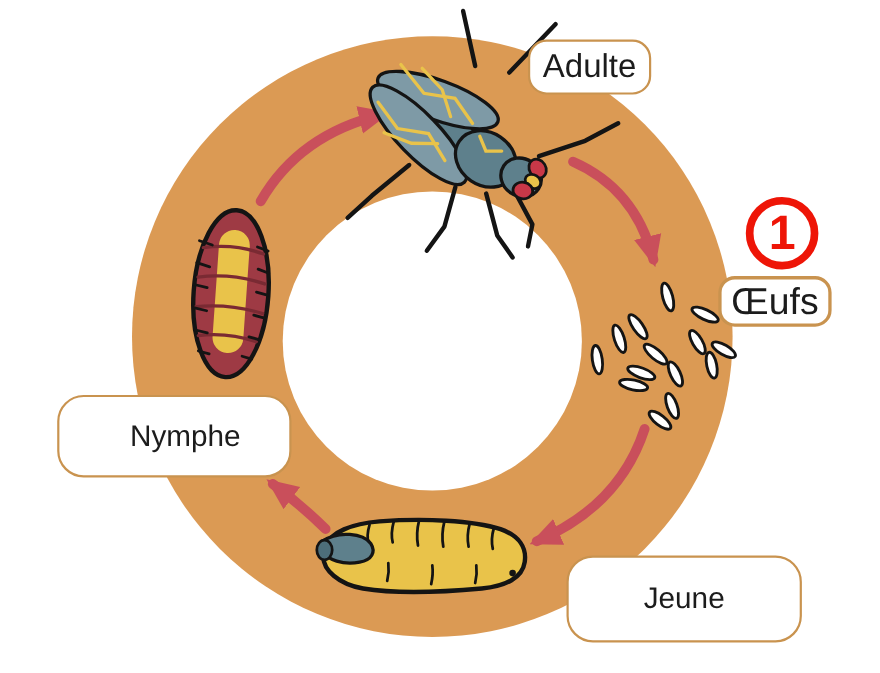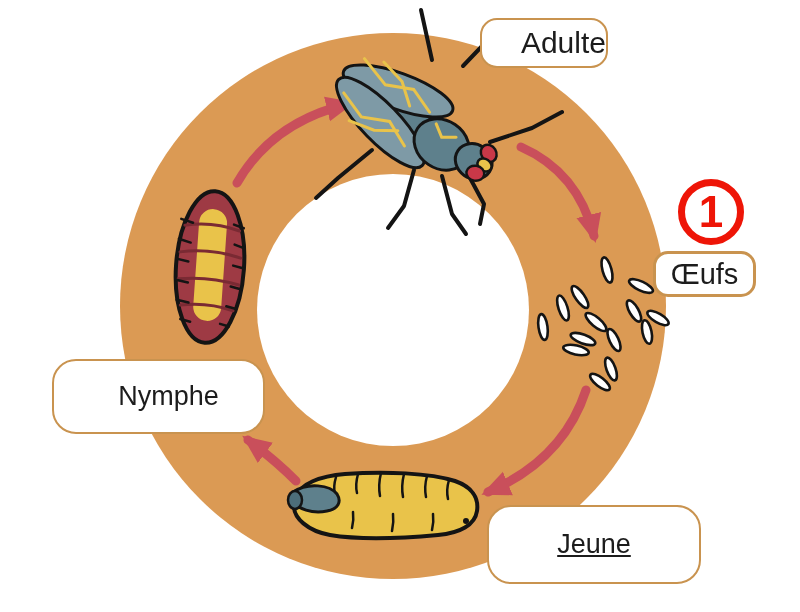--- a/index.html
+++ b/index.html
@@ -27,24 +27,24 @@
   .maroon{fill:var(--pupa-maroon);}
   .band{fill:none;stroke:var(--pupa-band);stroke-width:3;stroke-linecap:round;}
   .darkcap{fill:var(--fly-body-dark);}
 
   
   .label{position:absolute;background:#ffffff;border:2.5px solid var(--label-border);
          display:flex;flex-direction:column;align-items:center;justify-content:center;
          color:var(--text);box-sizing:border-box;text-align:center;line-height:1.18;
          font-weight:500;}
   .label span{display:block;white-space:nowrap;}
-  #label-adulte {left:480px;top:18px;width:128px;height:50px;border-radius:17px;font-size:30px;align-items:flex-end;}
-  #label-oeufs  {left:653px;top:251px;width:103px;height:46px;border-radius:15px;font-size:29px;border-width:3px;}
+  #label-adulte {left:480px;top:36px;width:112px;height:50px;border-radius:17px;font-size:30px;}
+  #label-oeufs  {left:653px;top:251px;width:103px;height:46px;border-radius:15px;font-size:34px;border-width:3px;}
   #label-nymphe {left:52px;top:359px;width:213px;height:75px;border-radius:24px;font-size:27px;padding-left:20px;}
-  #label-jeune  {left:487px;top:505px;width:214px;height:79px;border-radius:24px;font-size:27px;text-decoration:underline;}
+  #label-jeune  {left:515px;top:505px;width:214px;height:79px;border-radius:24px;font-size:27px;}
 
   
   #step-marker{position:absolute;left:678px;top:179px;width:52px;height:52px;
                border:7px solid var(--marker-red);border-radius:50%;background:#fff;
                display:flex;align-items:center;justify-content:center;
                color:var(--marker-red);font-size:44px;font-weight:bold;line-height:1;}
 </style>
 </head>
 <body>
 

